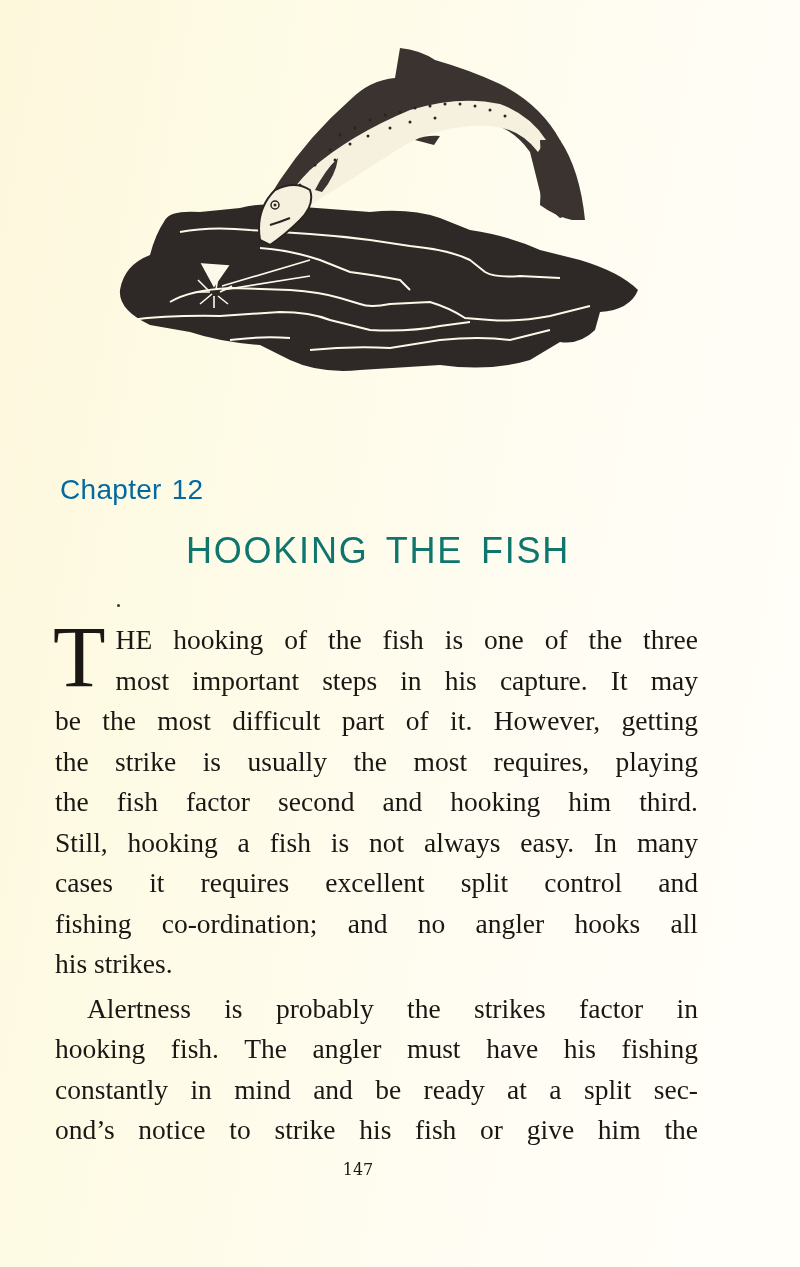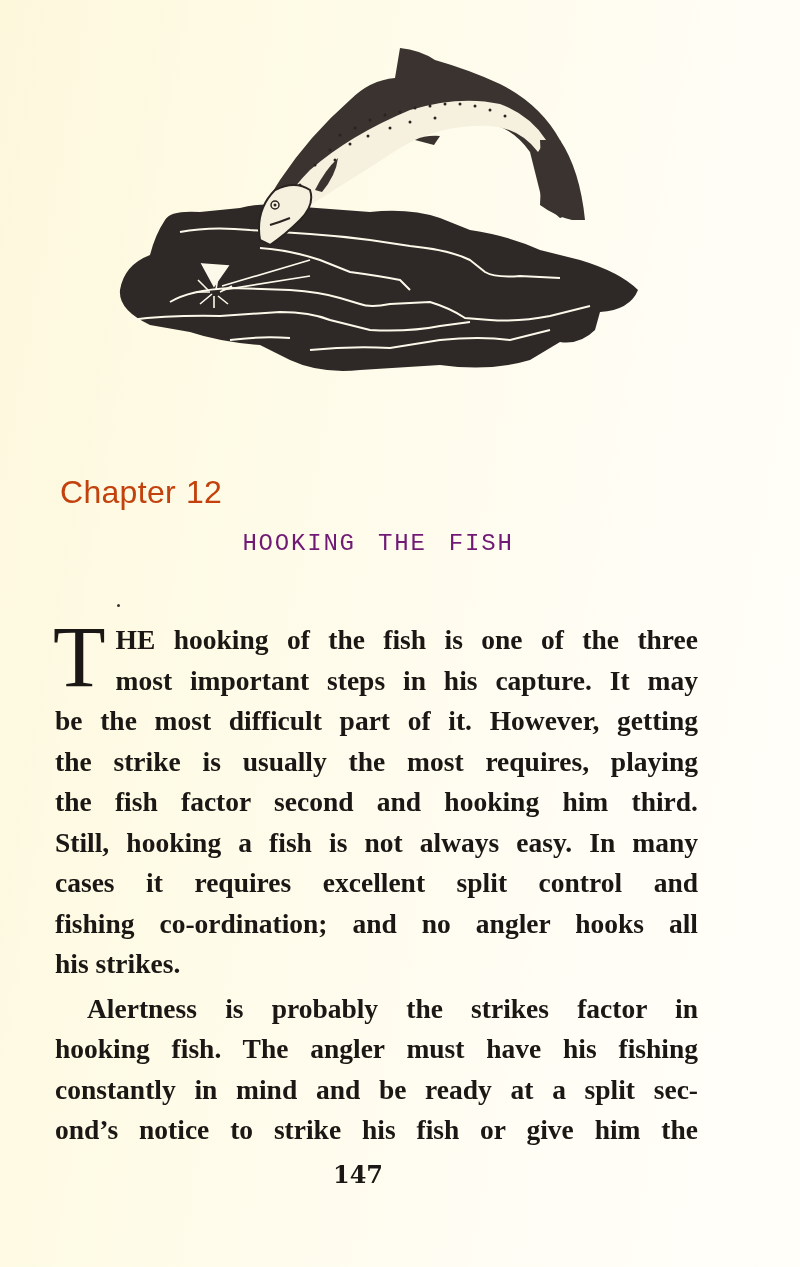--- a/index.html
+++ b/index.html
@@ -7,44 +7,44 @@
       width: 800px; height: 1267px; overflow: hidden;
       background: linear-gradient(100deg, #fdf8dc 0%, #fefbe8 35%, #fffdf4 70%, #fffef9 100%);
       font-family: "Liberation Serif", "DejaVu Serif", serif;
       color: #1a1714;
       position: relative;
     }
     .illustration { position: absolute; left: 110px; top: 40px; width: 540px; height: 350px; }
     .chapter-label {
       position: absolute; left: 60px; top: 474px;
       font-family: "Liberation Sans", "DejaVu Sans", sans-serif;
-      font-size: 32px; letter-spacing: 0.3px; color: #c2410c;
+      font-size: 28px; letter-spacing: 0.3px; color: #0369a1;
     }
     .chapter-label .num { margin-left: 10px; }
     .chapter-title {
       position: absolute; left: 0; width: 756px; top: 530px; text-align: center;
-      font-family: Liberation Mono, monospace;
-      font-size: 24px; letter-spacing: 1.8px; word-spacing: 6px; color: #701a75;
+      font-family: Liberation Sans, sans-serif;
+      font-size: 36px; letter-spacing: 1.8px; word-spacing: 6px; color: #0f766e;
     }
     .body-text {
       position: absolute; left: 55px; width: 643px; top: 620px;
       font-size: 27.5px; line-height: 40.5px; text-align: justify;
       text-align-last: auto;
     }
-    .line { display: block; white-space: nowrap; text-align: justify; text-align-last: justify; height: 40.5px; font-weight: bold; }
+    .line { display: block; white-space: nowrap; text-align: justify; text-align-last: justify; height: 40.5px; }
     .line.last { text-align-last: left; }
     .dropcap {
       float: left; font-size: 86px; line-height: 70px; height: 72px;
       margin: 2px 10px 0 -2px; font-family: "Liberation Serif", serif;
     }
     .indent { padding-left: 32px; }
     .para2 { margin-top: 4px; }
     .page-number {
       position: absolute; left: 0; width: 716px; top: 1160px; text-align: center;
-      font-family: "DejaVu Serif", serif; font-weight: bold; font-size: 24px; color: #1a1714;
+      font-family: "DejaVu Serif", serif; font-weight: normal; font-size: 16px; color: #1a1714;
     }
     .speck { position: absolute; width: 3px; height: 3px; border-radius: 50%; background: #333; }
   </style>
 </head>
 <body>
 
 <div class="illustration">
   <svg width="540" height="350" viewBox="0 0 540 350" xmlns="http://www.w3.org/2000/svg">
 
     <path d="M55 180 Q60 170 90 172 L130 168 Q150 162 180 166 L260 172 Q300 168 330 178 L360 190 Q400 196 430 210 L470 220 Q510 232 528 250 Q520 270 490 272 L485 290 Q470 305 450 302 L420 320 Q380 332 330 325 L250 330 Q210 334 180 320 L150 305 Q110 302 80 292 L40 285 Q8 270 10 250 Q14 225 40 215 Q45 195 55 180 Z" fill="#2e2826"></path>

